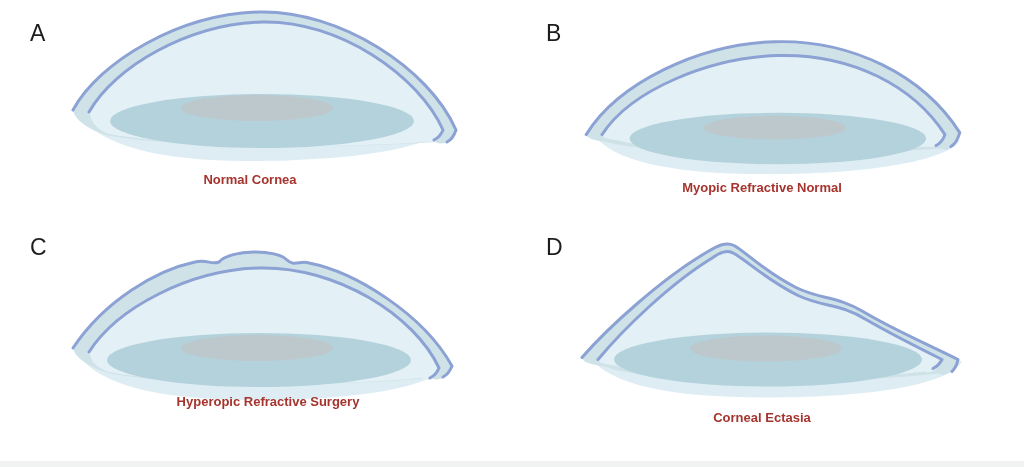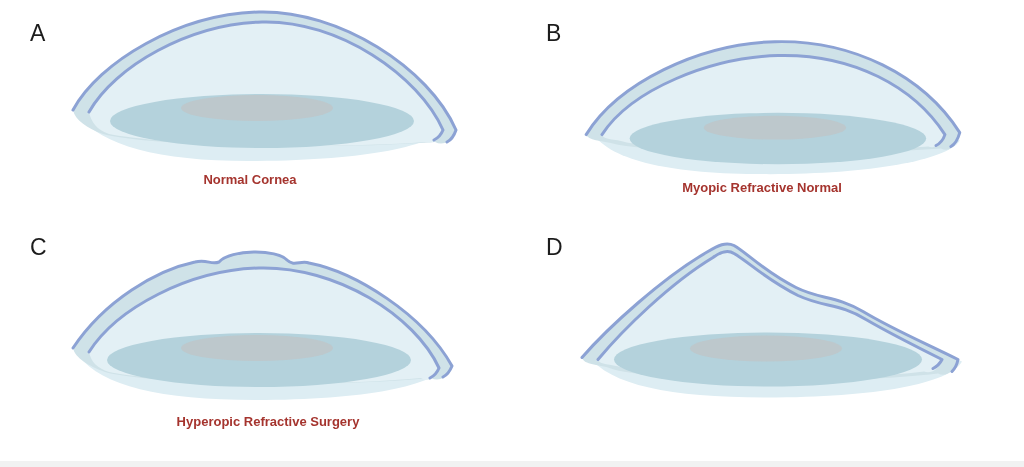--- a/index.html
+++ b/index.html
@@ -77,27 +77,28 @@
   <div class="panel-letter" style="left:30px; top:236px;">C</div>
   <svg class="cornea-svg" style="left:56px; top:240px;" width="402" height="172" viewBox="0 0 400 172">
     <path class="base" d="M22,116 C70,96 320,92 392,124 C378,146 308,160 198,160 C103,160 45,146 22,116 Z"></path>
     <path class="band" d="M16,108 C48,60 100,30 138,22 C150,19 154,25 162,22 C174,9 220,9 230,20 C237,27 244,20 252,23 C298,32 366,74 395,126 C390,138 382,142 374,138 C270,148 90,144 48,132 C32,126 18,118 16,108 Z"></path>
     <path class="stroma" d="M32,112 C60,68 132,30 202,28 C280,26 358,76 382,128 C378,140 370,142 364,138 C258,148 100,142 52,132 C40,128 34,122 32,112 Z"></path>
     <ellipse class="iris" cx="202" cy="120" rx="152" ry="27"></ellipse>
     <ellipse class="pupil" cx="200" cy="108" rx="76" ry="13"></ellipse>
     <path class="arc" d="M16,108 C48,60 100,30 138,22 C150,19 154,25 162,22 C174,9 220,9 230,20 C237,27 244,20 252,23 C298,32 366,74 395,126 C393,131 390,135 386,137"></path>
     <path class="arc" d="M32,112 C60,68 132,30 202,28 C280,26 358,76 382,128 C380,133 377,136 373,138"></path>
   </svg>
-  <div class="caption" style="left:68px; top:414px; width:400px;">Hyperopic Refractive Surgery</div>
+  <div class="caption" style="left:68px; top:394px; width:400px;">Hyperopic Refractive Surgery</div>
 
   <div class="panel-letter" style="left:546px; top:236px;">D</div>
   <svg class="cornea-svg" style="left:568px; top:234px;" width="400" height="175" viewBox="0 0 400 172">
     <path class="base" d="M20,120 C68,100 325,96 394,126 C382,148 308,162 198,162 C103,162 42,150 20,120 Z"></path>
     <path class="band" d="M14,122 C40,92 95,42 140,16 C150,10 158,6 166,10 C180,18 196,36 228,52 C252,64 268,60 295,76 C325,94 358,108 390,124 C386,136 378,142 370,138 C265,150 90,146 46,134 C30,128 16,130 14,122 Z"></path>
     <path class="stroma" d="M30,124 C55,94 102,48 145,22 C153,16 160,14 166,18 C180,26 198,44 230,60 C256,72 272,68 298,84 C322,98 350,112 374,124 C370,136 362,138 356,136 C255,148 100,142 54,132 C42,128 32,130 30,124 Z"></path>
     <ellipse class="iris" cx="200" cy="124" rx="154" ry="27"></ellipse>
     <ellipse class="pupil" cx="198" cy="113" rx="76" ry="13"></ellipse>
     <path class="arc" d="M14,122 C40,92 95,42 140,16 C150,10 158,6 166,10 C180,18 196,36 228,52 C252,64 268,60 295,76 C325,94 358,108 390,124 C389,129 387,133 384,136"></path>
     <path class="arc" d="M30,124 C55,94 102,48 145,22 C153,16 160,14 166,18 C180,26 198,44 230,60 C256,72 272,68 298,84 C322,98 350,112 374,124 C372,128 369,131 365,133"></path>
   </svg>
+  <div class="caption" style="left:562px; top:410px; width:400px;">Corneal Ectasia</div>
 
   <div class="footer-strip"></div>
 </div>
 
 </body></html>

